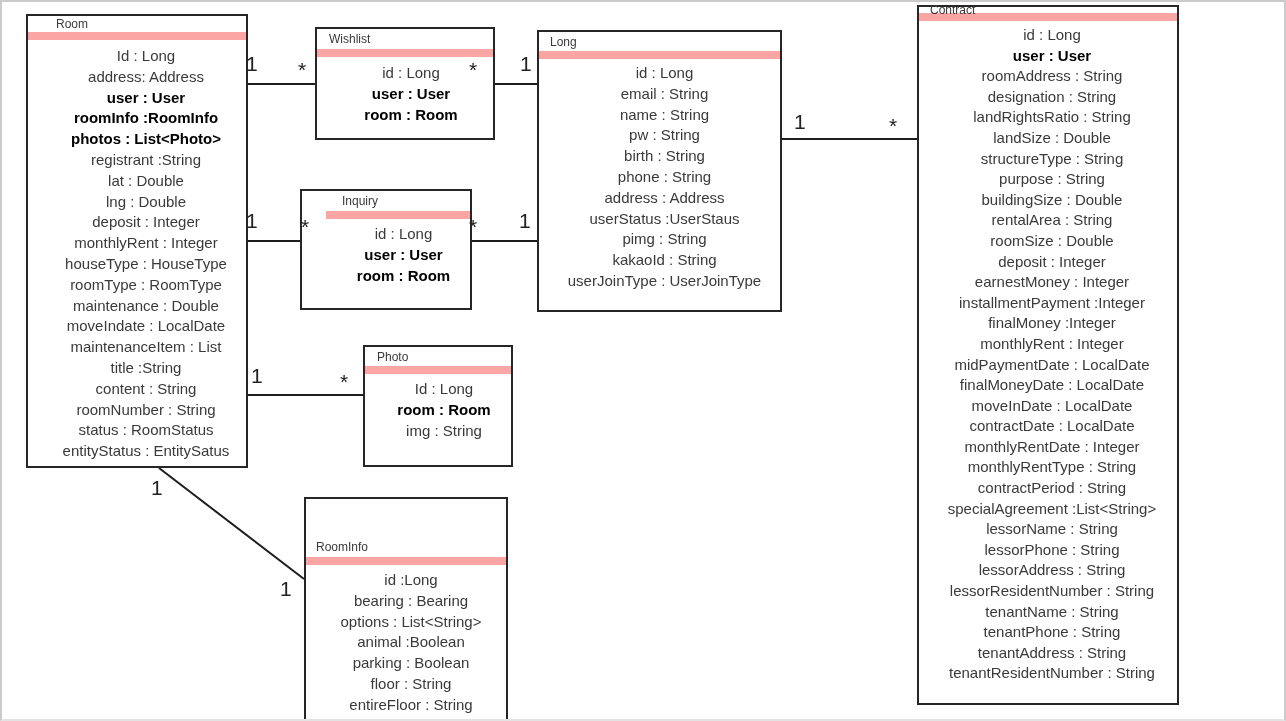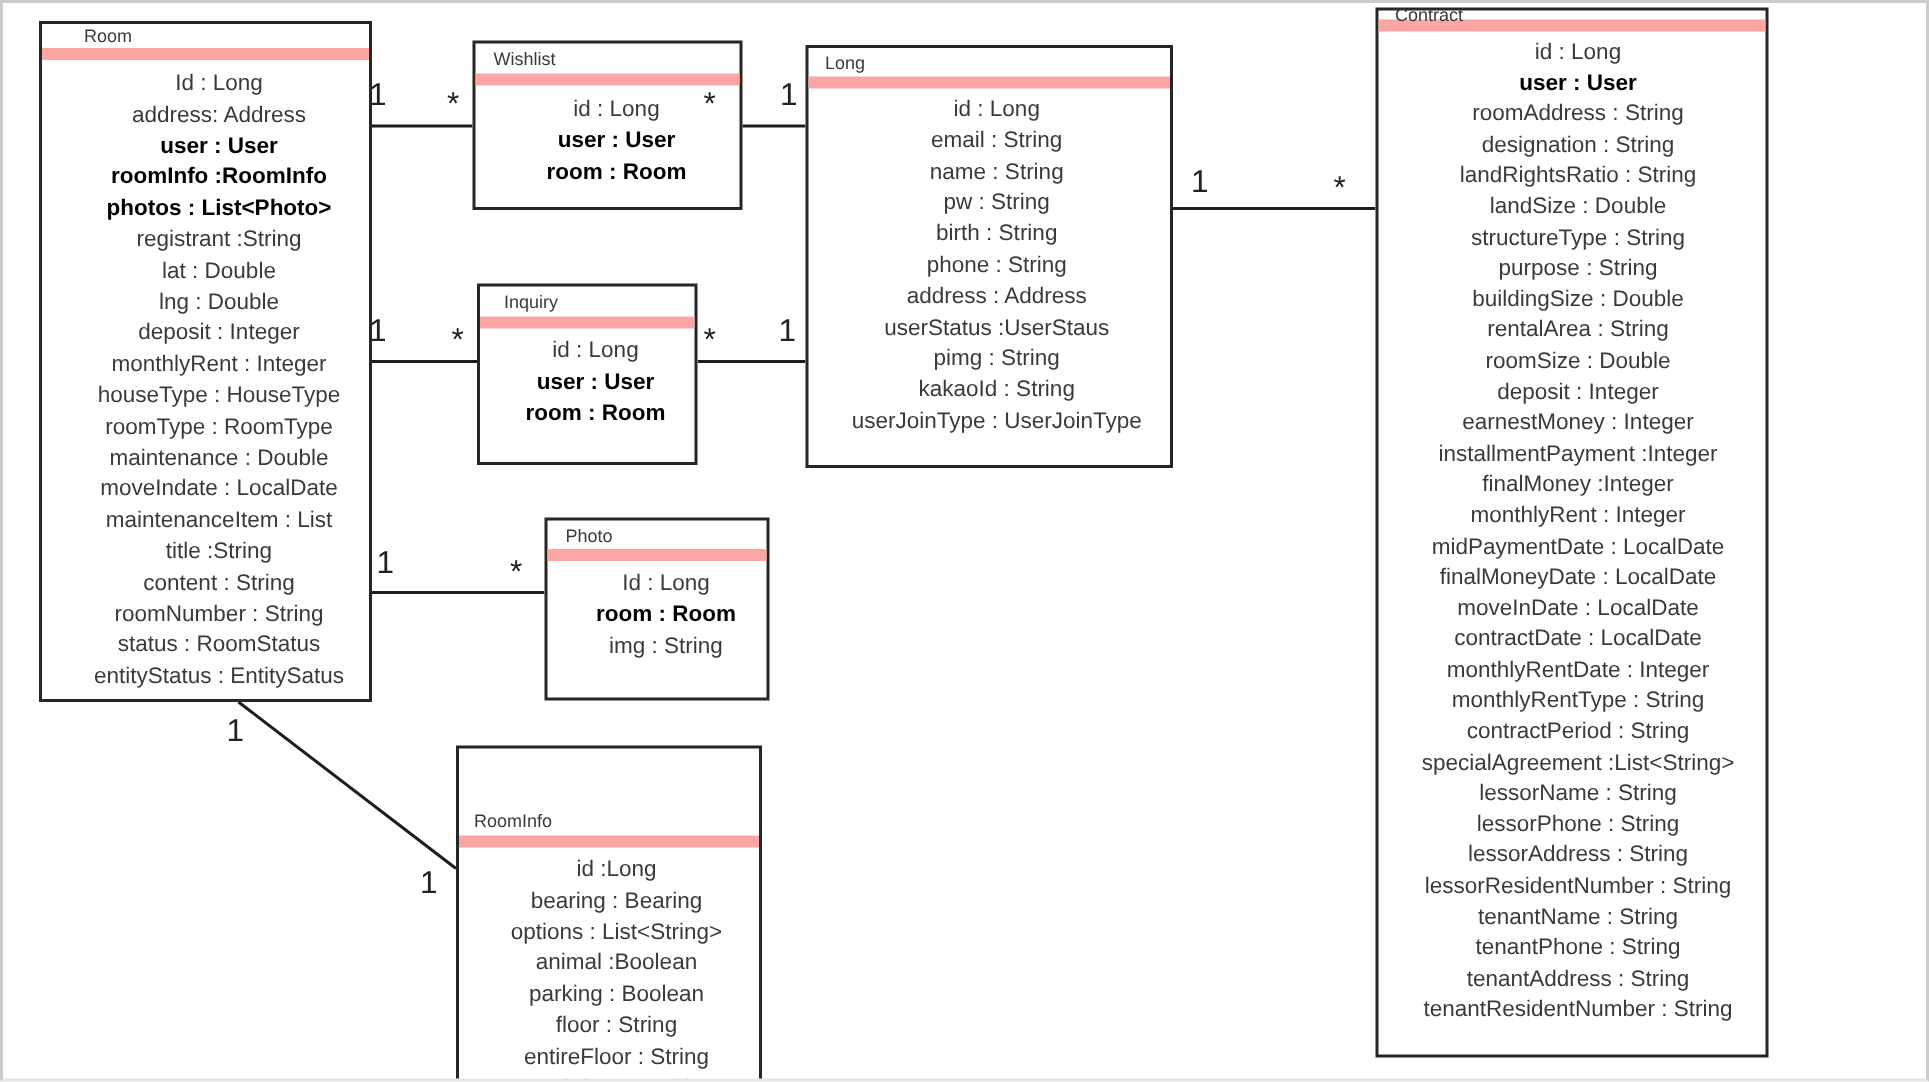--- a/index.html
+++ b/index.html
@@ -21,21 +21,21 @@
   .box-room .cls-attrs{padding:6px 0 0 18px;line-height:20.8px;}
 
   .box-wishlist{left:313px;top:25px;width:180px;height:113px;}
   .box-wishlist .cls-title{height:28px;padding-left:12px;}
   .box-wishlist .cls-attrs{padding:5px 0 0 12px;line-height:21px;}
 
   .box-user{left:535px;top:28px;width:245px;height:282px;}
   .box-user .cls-title{height:27px;padding-left:11px;}
   .box-user .cls-attrs{padding:4px 0 0 10px;line-height:20.8px;}
 
-  .box-inquiry{left:316px;top:187px;width:147px;height:121px;}
+  .box-inquiry{left:298px;top:187px;width:172px;height:121px;padding-left:24px;}
   .box-inquiry .cls-title{height:28px;padding-left:16px;}
   .box-inquiry .cls-attrs{padding:4px 0 0 11px;line-height:21px;}
 
   .box-photo{left:361px;top:343px;width:150px;height:122px;}
   .box-photo .cls-title{height:27px;padding-left:12px;}
   .box-photo .cls-attrs{padding:4px 0 0 12px;line-height:21px;}
 
   .box-roominfo{left:302px;top:495px;width:204px;height:240px;}
   .box-roominfo .cls-title{height:28px;padding-left:10px;margin-top:38px;}
   .box-roominfo .cls-attrs{padding:5px 0 0 10px;line-height:20.8px;}

